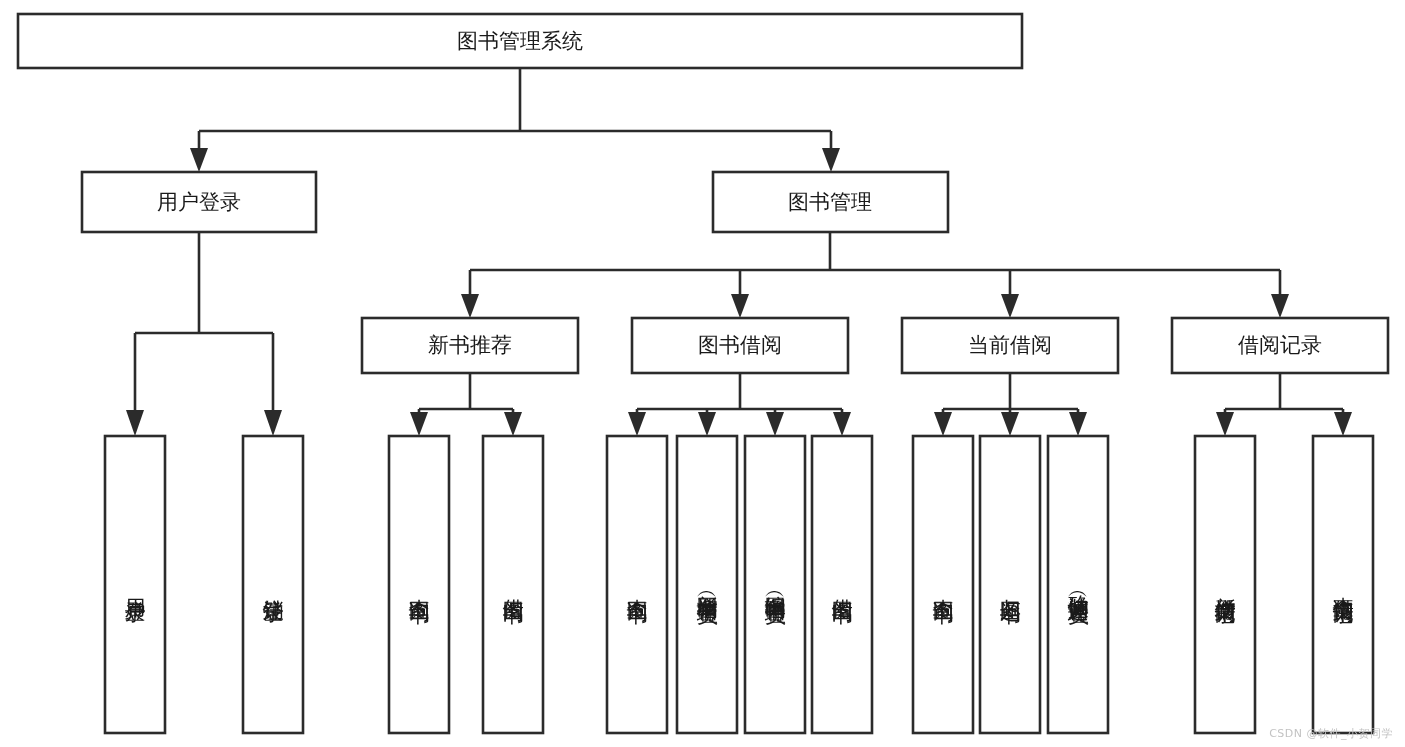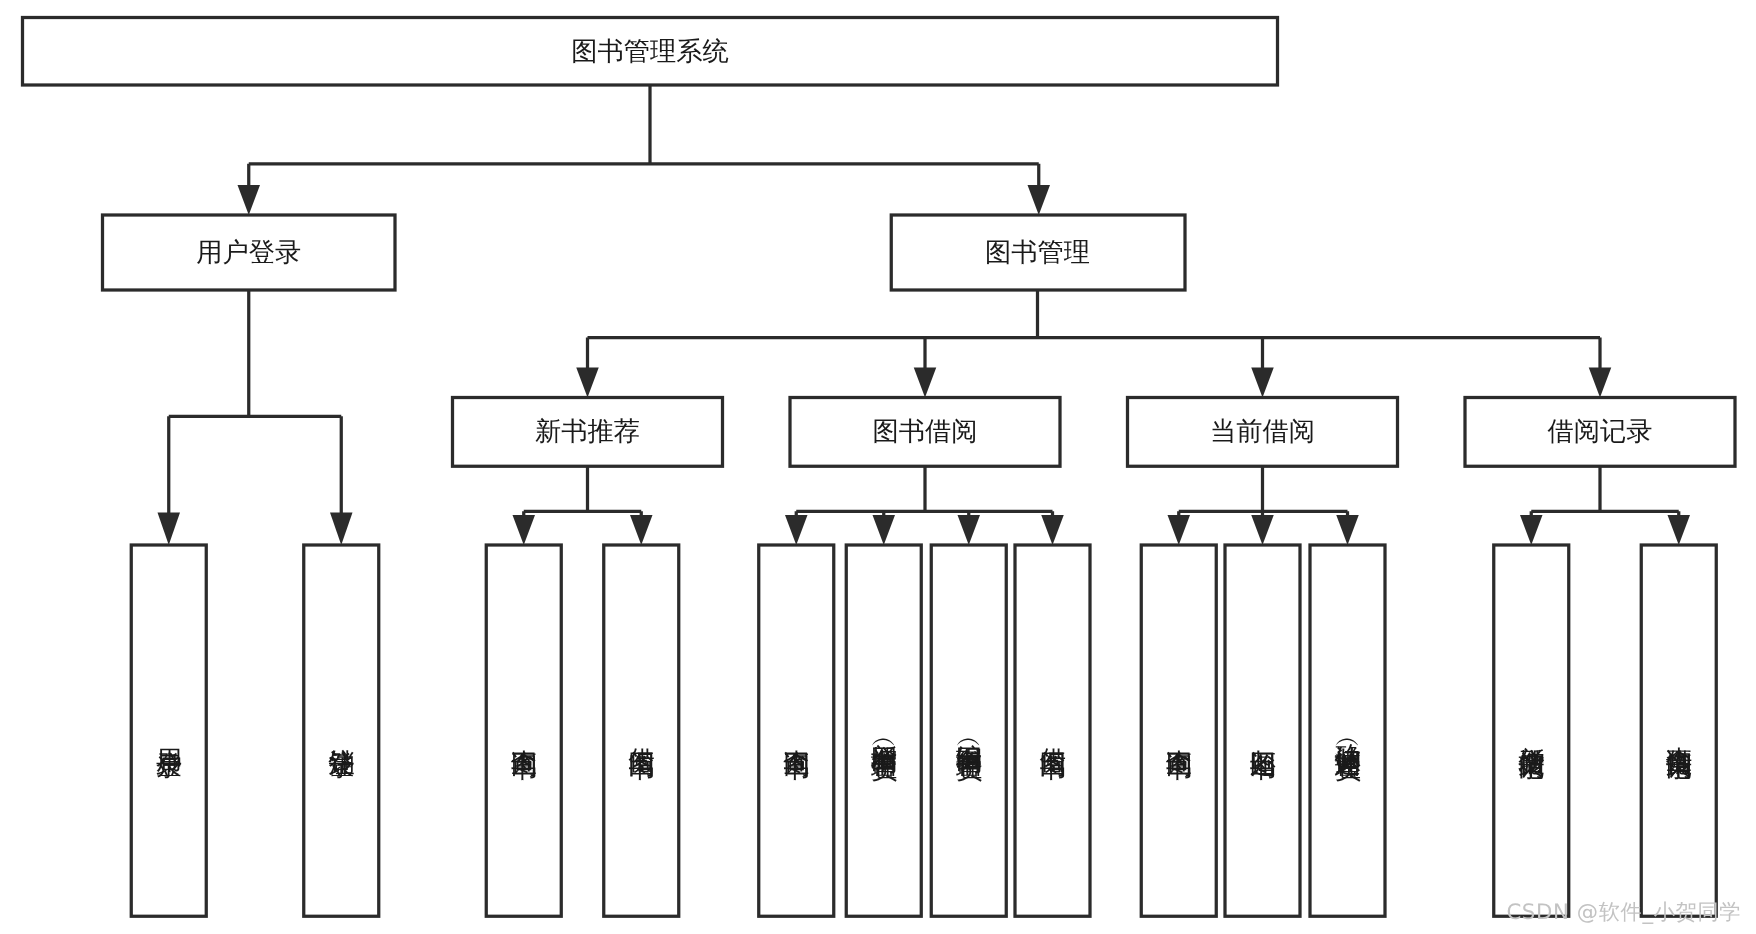--- a/index.html
+++ b/index.html
@@ -61,21 +61,21 @@
     align-items: center;
     justify-content: center;
     white-space: nowrap;
     pointer-events: none;
   }
   .watermark {
     position: absolute;
     right: 12px;
     bottom: 6px;
     font-family: "DejaVu Sans", "Liberation Sans", sans-serif;
-    font-size: 17px;
+    font-size: 11px;
     color: #c3c3c3;
     letter-spacing: 0.5px;
     white-space: nowrap;
   }
 </style>
 </head>
 <body>
 
 <div id="diagram-root">
 

